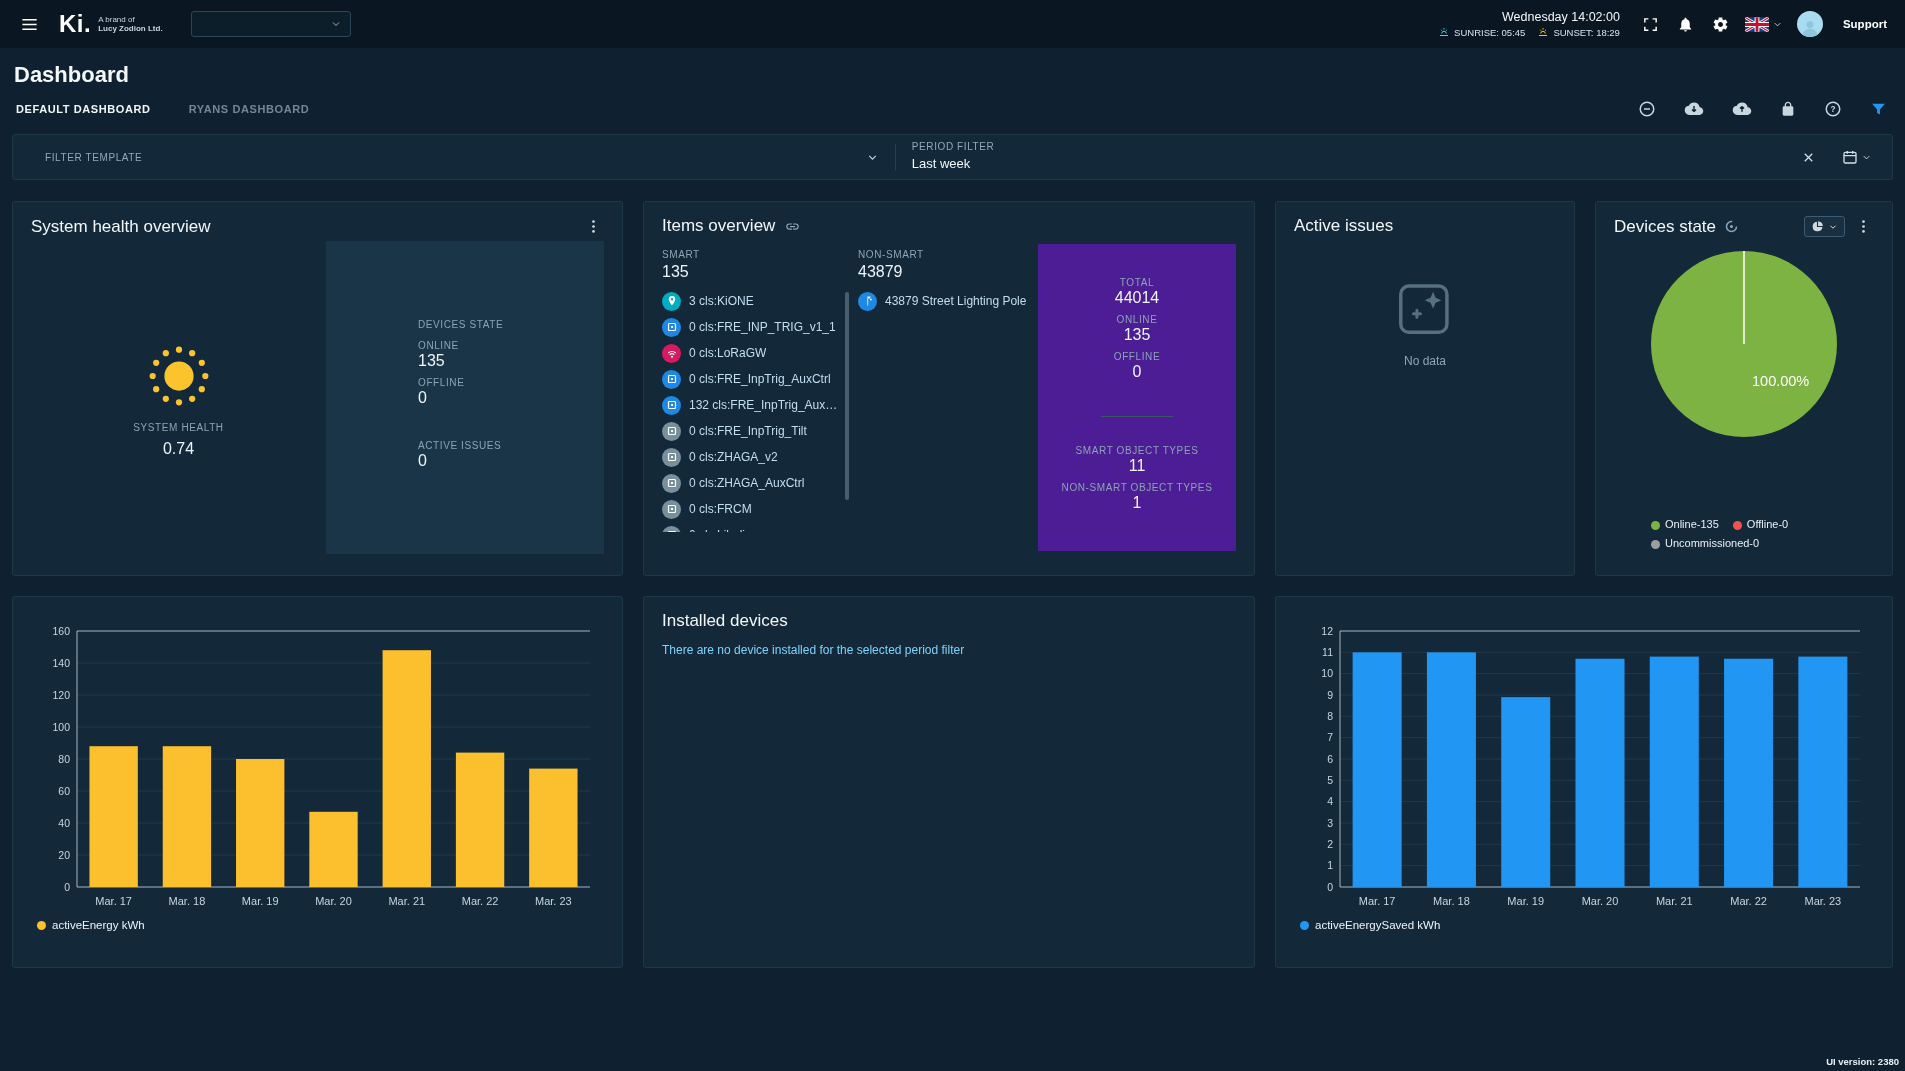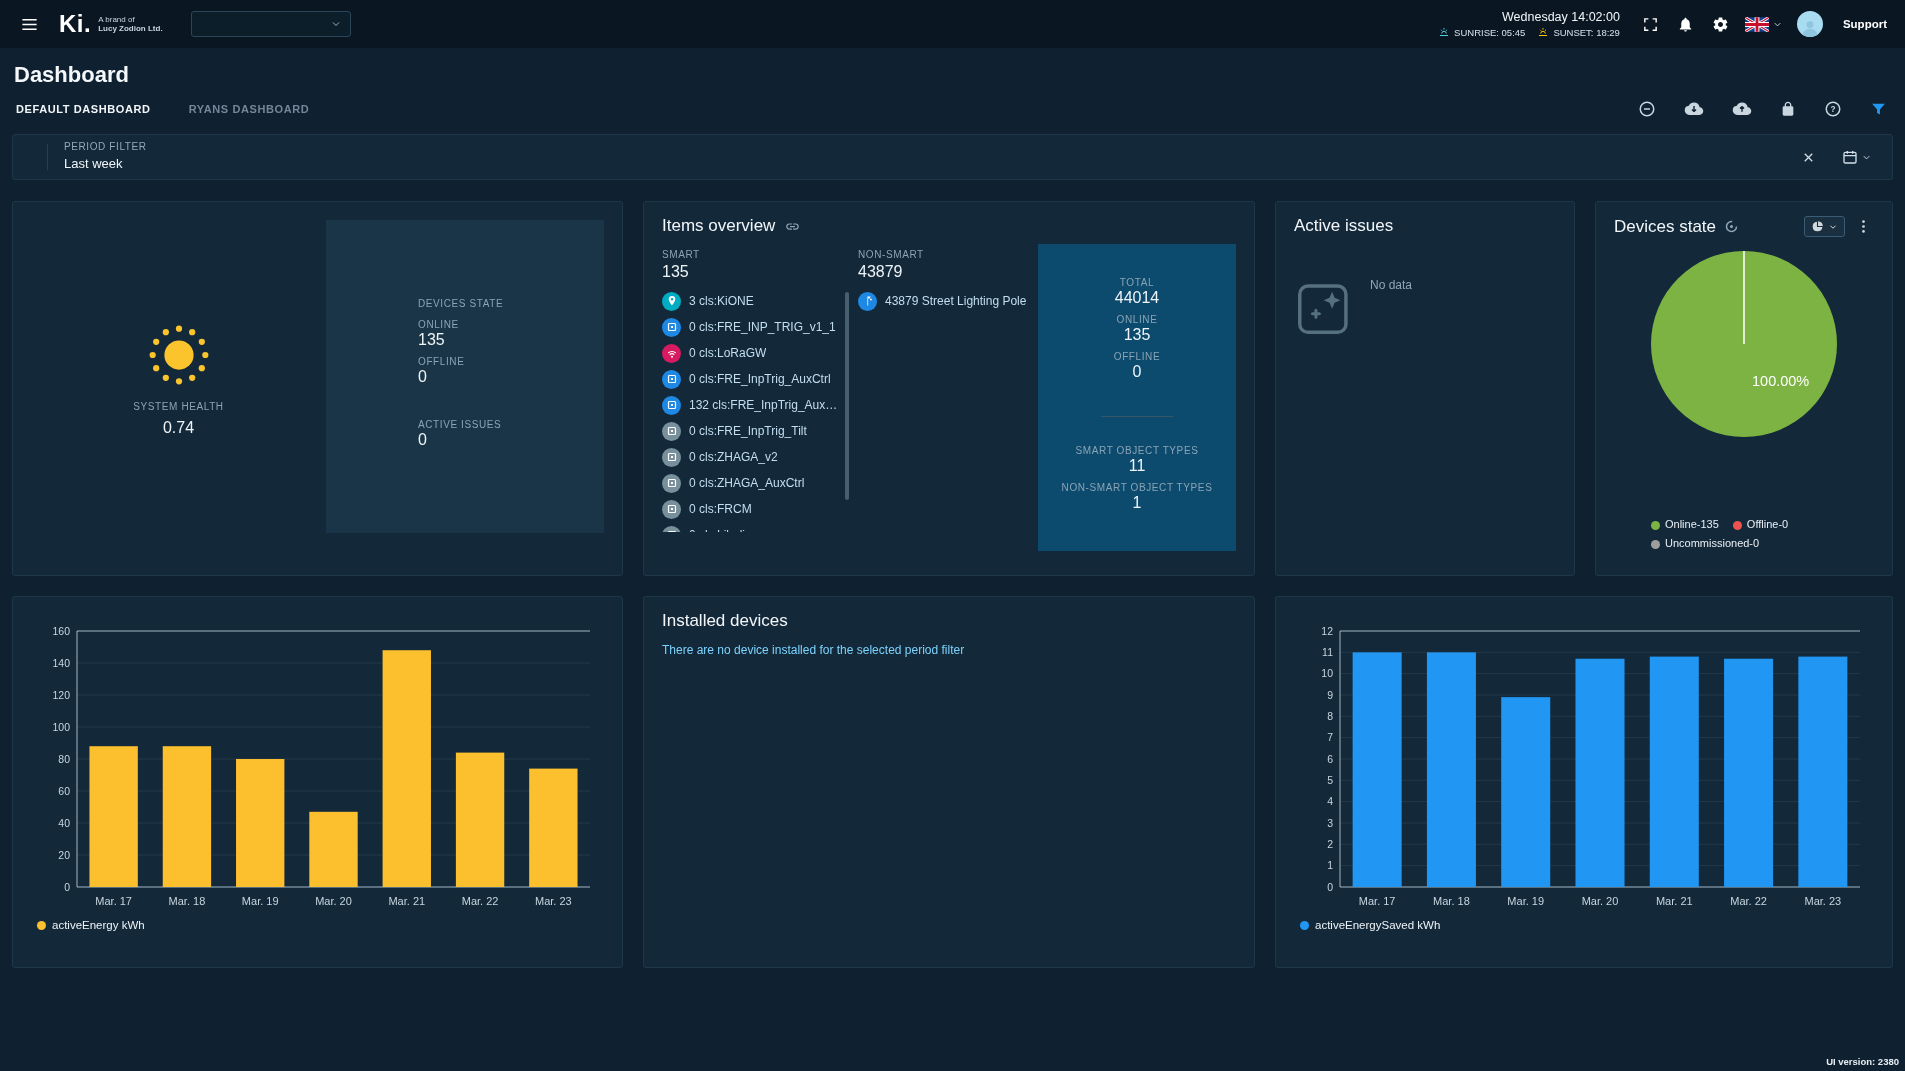--- a/index.html
+++ b/index.html
@@ -64,26 +64,26 @@
   .io-body{display:flex;height:calc(100% - 38px);margin-top:8px}
   .io-col-smart{flex:0 0 178px;overflow:hidden}
   .vscroll-area{flex:0 0 14px;display:flex;justify-content:center}
   .vscroll{width:4px;height:208px;background:#47606f;border-radius:2px;margin-top:48px}
   .io-col-nonsmart{flex:0 0 178px;padding-left:4px}
   .item-list{margin-top:4px;overflow:hidden;height:244px}
   .item-row{display:flex;align-items:center;gap:8px;height:26px;cursor:pointer}
   .item-icon{width:19px;height:19px;border-radius:50%;flex:0 0 19px;display:flex;align-items:center;justify-content:center}
   .item-icon svg{width:12px;height:12px;display:block}
   .item-label{font-size:12px;color:#c3ddf1;white-space:nowrap;overflow:hidden;text-overflow:ellipsis;max-width:150px}
-  .io-panel{flex:1;background:#0c4a6e;display:flex;flex-direction:column;align-items:center;justify-content:center;text-align:center;margin-left:6px}
+  .io-panel{flex:1;background:#4c1d95;display:flex;flex-direction:column;align-items:center;justify-content:center;text-align:center;margin-left:6px}
   .io-panel .lbl{display:block}
   .panel-divider{width:72px;border-top:1px solid #3a5468;margin:28px 0}
 
   
-  .ai-body{display:flex;flex-direction:row;align-items:flex-start;margin-top:42px;gap:16px}
+  .ai-body{display:flex;flex-direction:column;align-items:center;margin-top:42px;gap:16px}
   .empty-text{font-size:12px;color:#8fa7b8}
 
   
   .ds-actions{margin-left:auto;display:flex;align-items:center;gap:8px}
   .chart-type-btn{display:flex;align-items:center;gap:4px;border:1px solid #3b5a73;border-radius:3px;
     background:rgba(255,255,255,.03);padding:3px 6px;cursor:pointer;color:#cfd8dc}
   .ds-pie{display:flex;justify-content:center;margin-top:12px}
   .ds-legend{position:absolute;left:55px;bottom:26px;width:218px;display:flex;flex-wrap:wrap;gap:7px 14px}
   .legend-item{display:flex;align-items:flex-end;gap:5px;font-size:11px;color:#e9eff4}
   .legend-dot{width:9px;height:9px;border-radius:50%;flex:0 0 9px}
@@ -208,20 +208,26 @@
     </button>
     <button class="icon-btn">
       <svg width="17" height="17" viewBox="0 0 24 24">
           <path d="M3 4h18l-7 8v7l-4-2v-5L3 4z" fill="#2196f3"></path>
         </svg>
     </button>
   </div>
 </div>
 
 <div class="filter-bar">
+  <div class="ft-select">
+    <span class="ft-label">FILTER TEMPLATE</span>
+    <svg width="13" height="13" viewBox="0 0 24 24">
+        <path d="M6 9l6 6 6-6" fill="none" stroke="#c9d6df" stroke-width="2"></path>
+      </svg>
+  </div>
   <div class="fb-divider"></div>
   <div class="period">
     <span class="ft-label">PERIOD FILTER</span>
     <span class="period-value">Last week</span>
   </div>
   <div class="fb-actions">
     <button class="icon-btn">
       <svg width="15" height="15" viewBox="0 0 24 24">
           <path d="M6 6l12 12M18 6L6 18" stroke="#d5e0e8" stroke-width="2"></path>
         </svg>
@@ -234,20 +240,32 @@
       <svg width="11" height="11" viewBox="0 0 24 24">
           <path d="M6 9l6 6 6-6" fill="none" stroke="#d5e0e8" stroke-width="2"></path>
         </svg>
     </button>
   </div>
 </div>
 
 <div class="grid">
 
   <div class="card">
+    <div class="card-head">
+      <span class="card-title">System health overview</span>
+      <button class="icon-btn kebab">
+        <svg width="17" height="17" viewBox="0 0 24 24">
+            <g fill="currentColor">
+              <circle cx="12" cy="5" r="1.9"></circle>
+              <circle cx="12" cy="12" r="1.9"></circle>
+              <circle cx="12" cy="19" r="1.9"></circle>
+            </g>
+          </svg>
+      </button>
+    </div>
     <div class="sh-body">
       <div class="sh-left">
         <svg width="78" height="78" viewBox="0 0 80 80">
           <circle cx="40" cy="40" r="15" fill="#fcc42c"></circle>
           <g fill="#fcc42c">
             <circle cx="67" cy="40" r="3.2"></circle>
               <circle cx="63.4" cy="53.5" r="3.2"></circle>
               <circle cx="53.5" cy="63.4" r="3.2"></circle>
             <circle cx="40" cy="67" r="3.2"></circle>
               <circle cx="26.5" cy="63.4" r="3.2"></circle>

